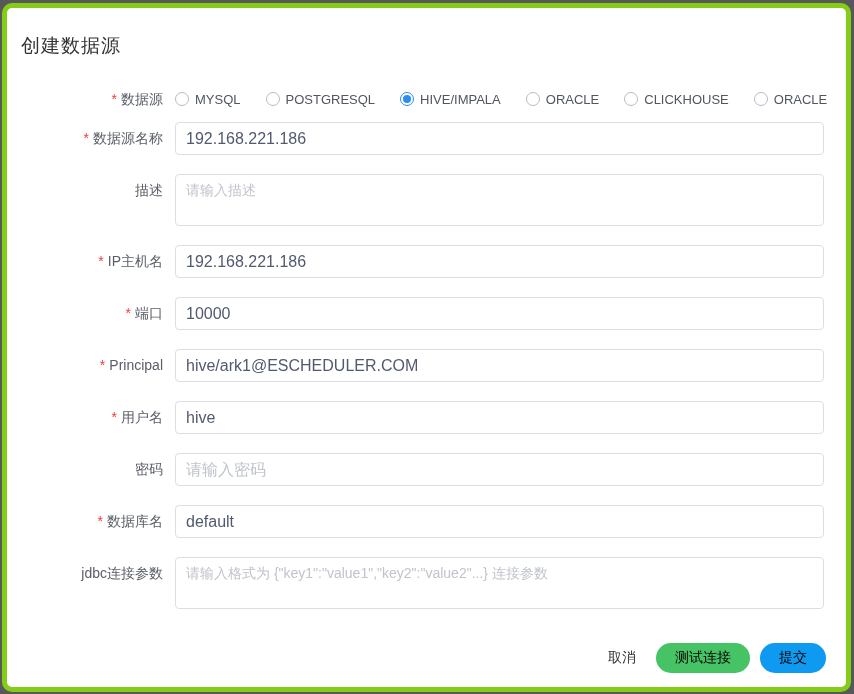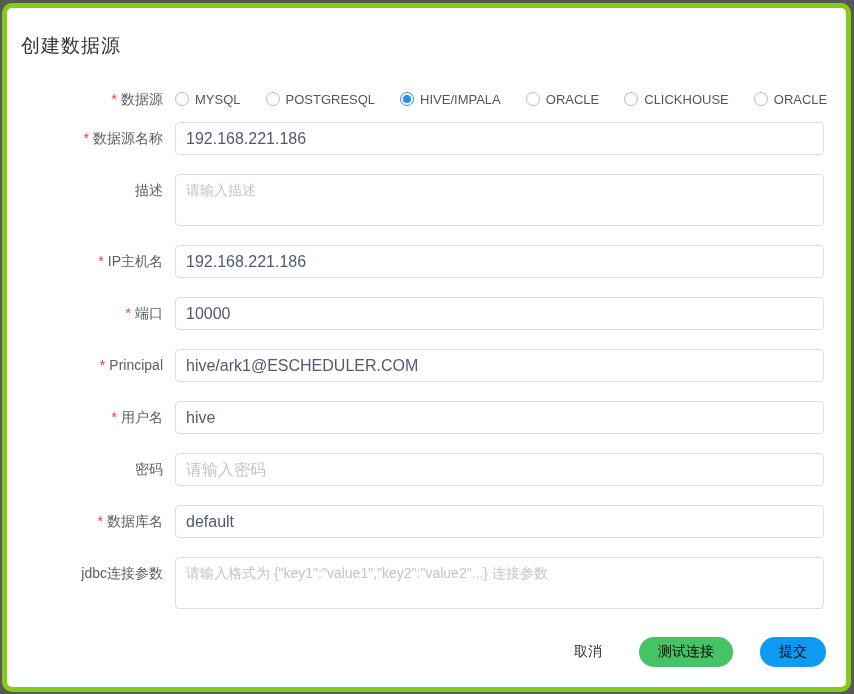--- a/index.html
+++ b/index.html
@@ -77,22 +77,22 @@
     display: inline-flex; align-items: center; justify-content: center;
     background: #fff;
   }
   .radio-item.checked .radio-circle { border-color: #2d8cf0; }
   .radio-item.checked .radio-circle::after {
     content: ""; width: 8px; height: 8px;
     border-radius: 50%; background: #2d8cf0;
   }
   .footer {
     position: absolute;
-    right: 20px; bottom: 20px;
-    display: flex; align-items: center; gap: 17px;
+    right: 20px; bottom: 14px;
+    display: flex; align-items: center;
   }
   .btn-text {
     font-size: 14px; color: #333;
     background: none; border: none;
     padding: 0 10px; cursor: pointer;
     font-family: inherit;
   }
   .btn-pill {
     height: 30px;
     border: none; border-radius: 15px;

